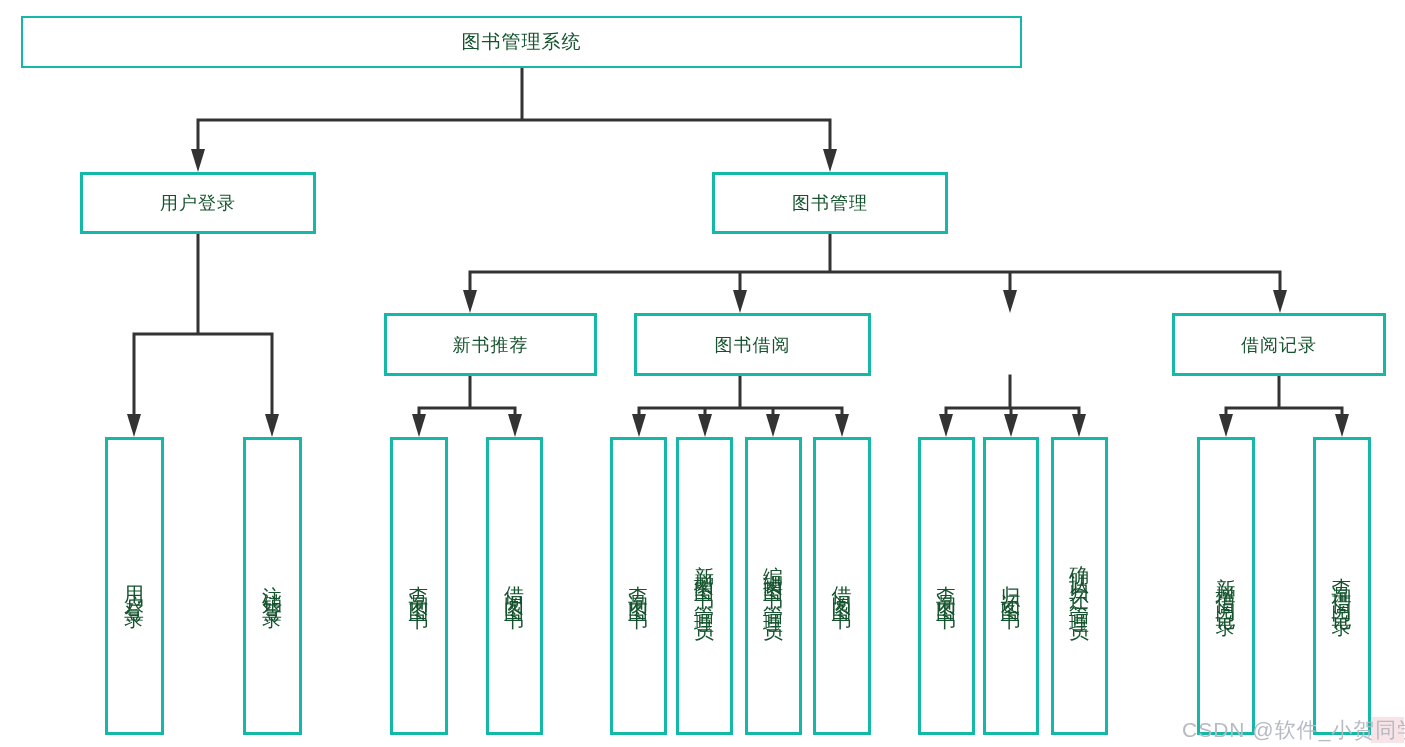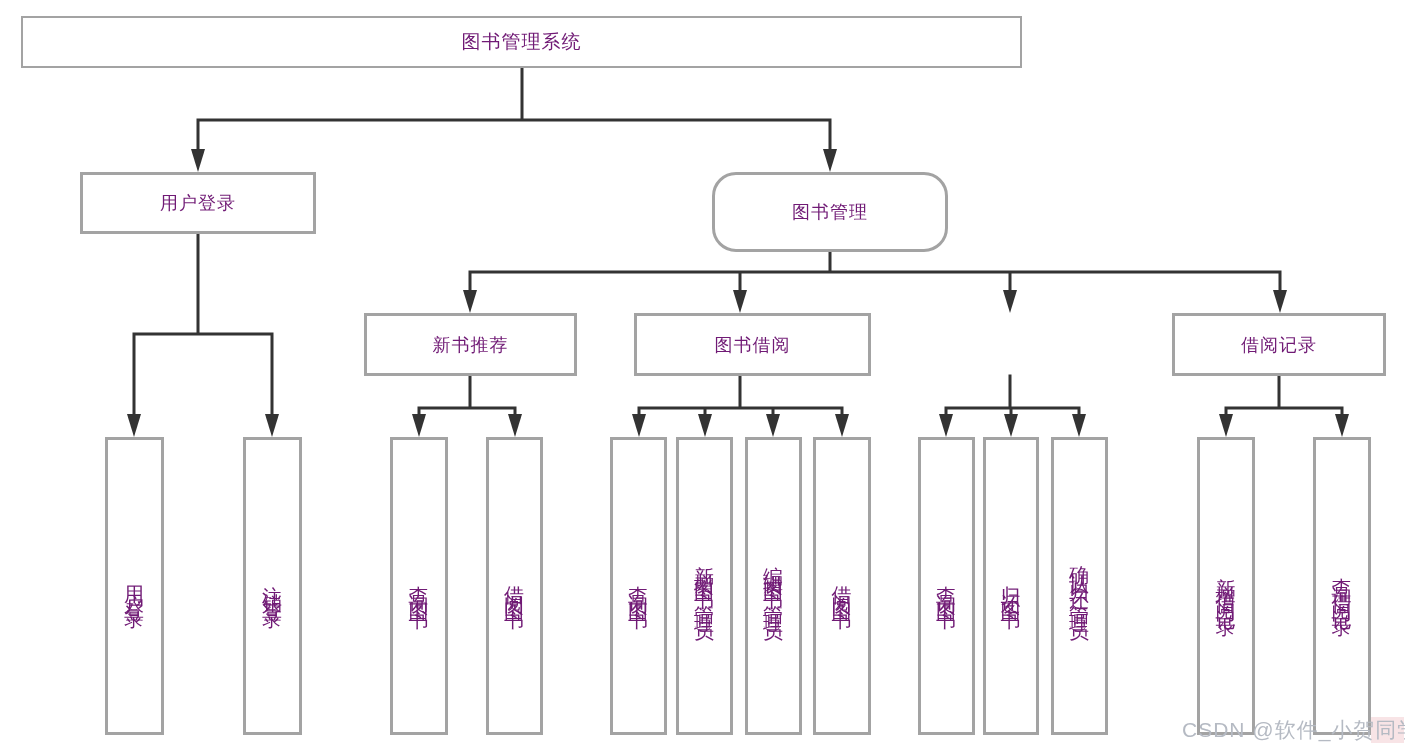--- a/index.html
+++ b/index.html
@@ -7,41 +7,41 @@
     position:relative;
     width:1405px;height:747px;
     background:#ffffff;
     font-family:"Liberation Sans","DejaVu Sans",sans-serif;
     overflow:hidden;
   }
   .box{
     position:absolute;
     box-sizing:border-box;
     background:#ffffff;
-    border:3px solid #a3a3a3;
+    border:3px solid #14b8a6;
     display:flex;
     align-items:center;
     justify-content:center;
-    color:#701a75;
+    color:#14532d;
     z-index:2;
   }
   .title-box{
     left:21px;top:16px;width:1001px;height:52px;
     border-width:2px;
     font-size:19px;
     letter-spacing:1px;
   }
   .h-box{
     font-size:18px;
     letter-spacing:1px;
   }
   .lvl2-a{left:80px;top:172px;width:236px;height:62px;}
-  .lvl2-b{left:712px;top:172px;width:236px;height:80px;border-radius:24px;}
+  .lvl2-b{left:712px;top:172px;width:236px;height:62px;}
   .lvl3{top:313px;height:63px;}
-  .lvl3-a{left:364px;width:213px;}
+  .lvl3-a{left:384px;width:213px;}
   .lvl3-b{left:634px;width:237px;}
   .lvl3-c{left:903px;width:214px;}
   .lvl3-d{left:1172px;width:214px;}
   .leaf{
     top:437px;height:298px;
     writing-mode:vertical-rl;
     font-size:20px;
     line-height:1;
     letter-spacing:8px;
     text-align:center;

